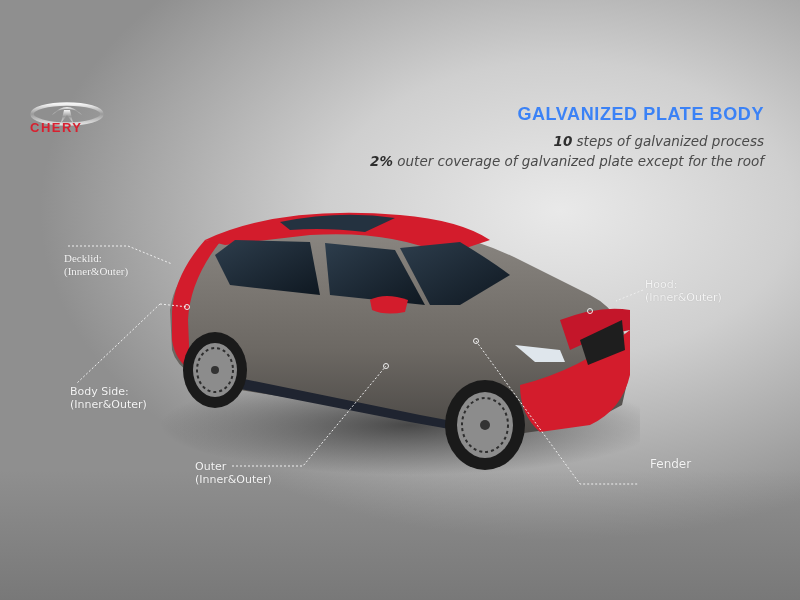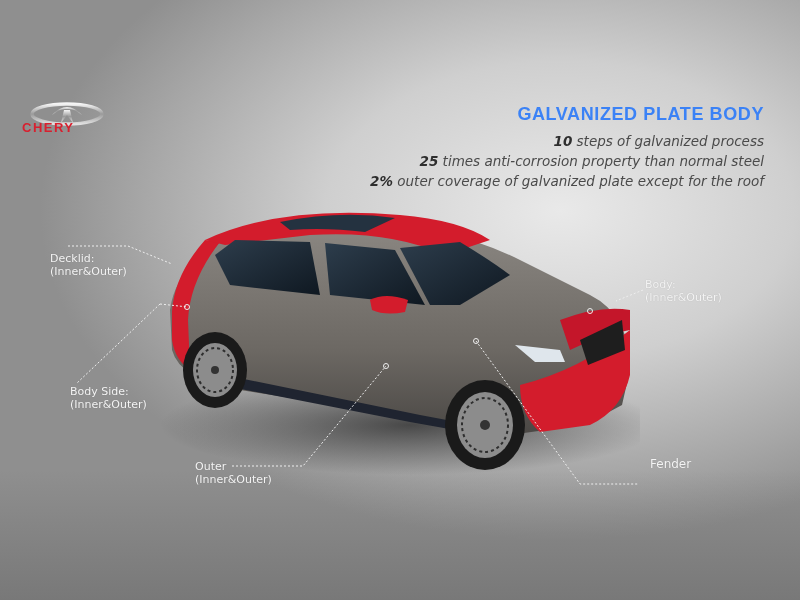--- a/index.html
+++ b/index.html
@@ -4,21 +4,21 @@
 <style>
   html, body { margin: 0; padding: 0; }
   body { width: 800px; height: 600px; overflow: hidden; position: relative;
     font-family: "DejaVu Sans", sans-serif; }
   .stage { position: absolute; inset: 0;
     background: radial-gradient(ellipse 520px 330px at 560px 210px, #e9e9e9 0%, #cfcfcf 45%, #a7a7a7 80%, #8f8f8f 100%),
                 linear-gradient(#9c9c9c, #7a7a7a); }
   .stage::after { content: ""; position: absolute; left: 0; right: 0; top: 470px; bottom: 0;
     background: linear-gradient(to bottom, rgba(120,120,120,0) 0%, rgba(105,105,105,0.6) 100%); }
   .logo { position: absolute; left: 28px; top: 92px; width: 80px; height: 48px; }
-  .logo-wordmark { position: absolute; left: 22px; top: 120px; font-size: 13px; font-weight: bold;
+  .logo-wordmark { position: absolute; left: 30px; top: 120px; font-size: 13px; font-weight: bold;
     color: #d8202f; letter-spacing: 1.5px; font-family: "Liberation Sans", sans-serif; }
   .headline { position: absolute; right: 36px; top: 104px; text-align: right; }
   .title { font-size: 18px; font-weight: bold; color: #3b82f6; letter-spacing: 0.6px;
     font-family: Liberation Sans, sans-serif; margin-bottom: 6px; }
   .line { font-size: 13.5px; color: #4a4a4a; line-height: 20px; font-style: italic; }
   .line b { color: #2e2e2e; }
   .car { position: absolute; left: 160px; top: 200px; width: 480px; height: 280px; }
   .label { position: absolute; color: #f4f4f4; font-size: 11px; line-height: 13px;
     text-shadow: 0 0 1px rgba(0,0,0,0.2); }
   .leaders { position: absolute; inset: 0; pointer-events: none; }
@@ -38,21 +38,20 @@
   </defs>
   <ellipse cx="39" cy="13" rx="35" ry="10" fill="none" stroke="url(#chrome)" stroke-width="3.5"></ellipse>
   <path d="M24 14 Q39 -2 54 14 Q46 7 39 8 Q32 7 24 14 Z" fill="url(#chrome)"></path>
   <path d="M36 9 L33 22 L39 14 L45 22 L42 9 Z" fill="url(#chrome)"></path>
 </svg>
 <div class="logo-wordmark">CHERY</div>
 
 <div class="headline">
   <div class="title">GALVANIZED PLATE BODY</div>
   <div class="line"><b>10</b><span> steps of galvanized process</span></div>
-  <div class="line"><b>25</b><span> times anti-corrosion property than normal steel</span></div>
   <div class="line"><b>2%</b><span> outer coverage of galvanized plate except for the roof</span></div>
 </div>
 
 <svg class="car" viewBox="0 0 480 280">
   <defs>
     <linearGradient id="body" x1="0" y1="0" x2="0" y2="1">
       <stop offset="0" stop-color="#8b8782"></stop>
         <stop offset="0.6" stop-color="#6c6863"></stop>
         <stop offset="1" stop-color="#4a4744"></stop>
     </linearGradient>
@@ -112,31 +111,31 @@
   <g fill="none" stroke="#eeeeee" stroke-width="1" stroke-dasharray="2 2">
     <polyline points="68,246 128,246 172,264"></polyline>
     <polyline points="160,304 188,307"></polyline>
     <polyline points="160,304 76,384"></polyline>
     <polyline points="232,466 303,466 386,366"></polyline>
     <polyline points="643,290 616,301"></polyline>
     <polyline points="476,341 580,484 638,484"></polyline>
   </g>
 </svg>
 
-<div class="label" style="left:50px;top:252px;">
+<div class="label" style="left:64px;top:252px;font-family:Liberation Serif, serif;">
   <div>Decklid:</div>
   <div>(Inner&amp;Outer)</div>
 </div>
 <div class="label" style="left:70px;top:385px;">
   <div>Body Side:</div>
   <div>(Inner&amp;Outer)</div>
 </div>
 <div class="label" style="left:195px;top:460px;">
   <div>Outer</div>
   <div>(Inner&amp;Outer)</div>
 </div>
 <div class="label" style="left:645px;top:278px;">
-  <div>Body:</div>
+  <div>Hood:</div>
   <div>(Inner&amp;Outer)</div>
 </div>
 <div class="label" style="left:650px;top:458px;font-size:12px;">
   <div>Fender</div>
 </div>
 
 </body></html>

